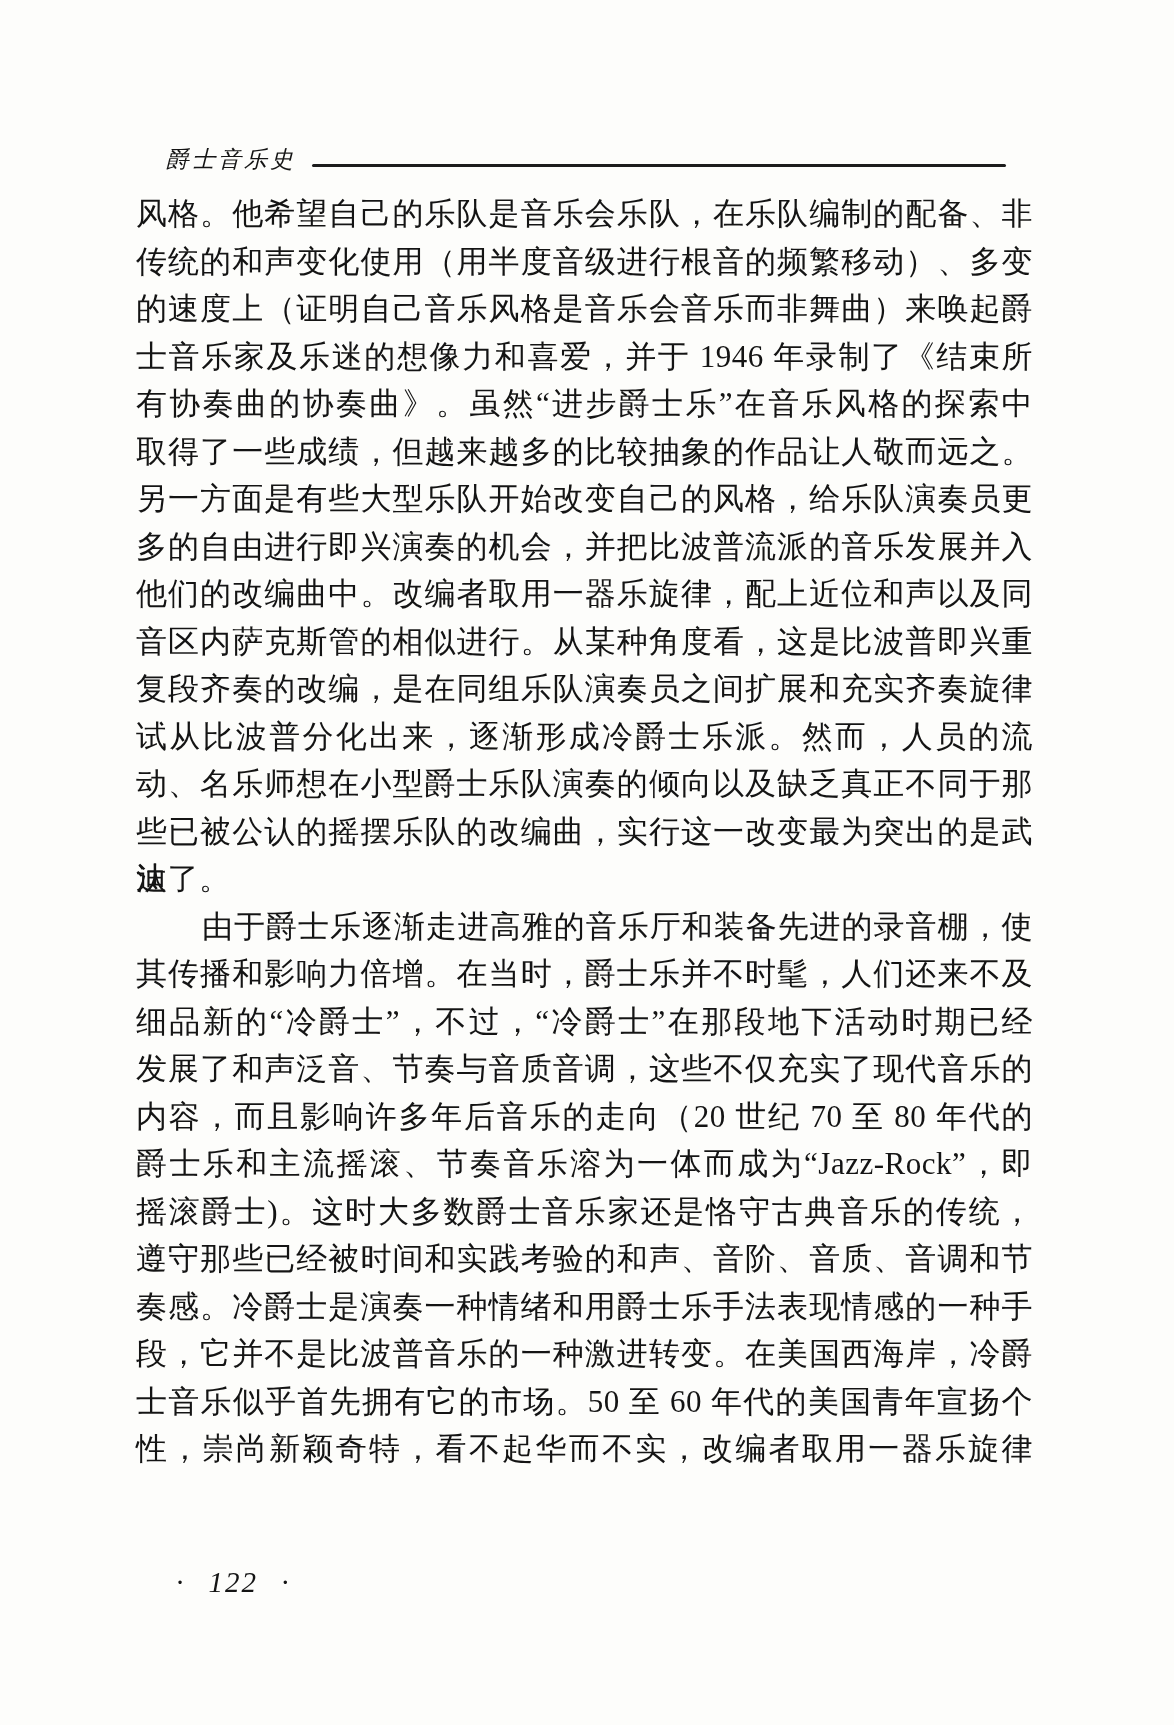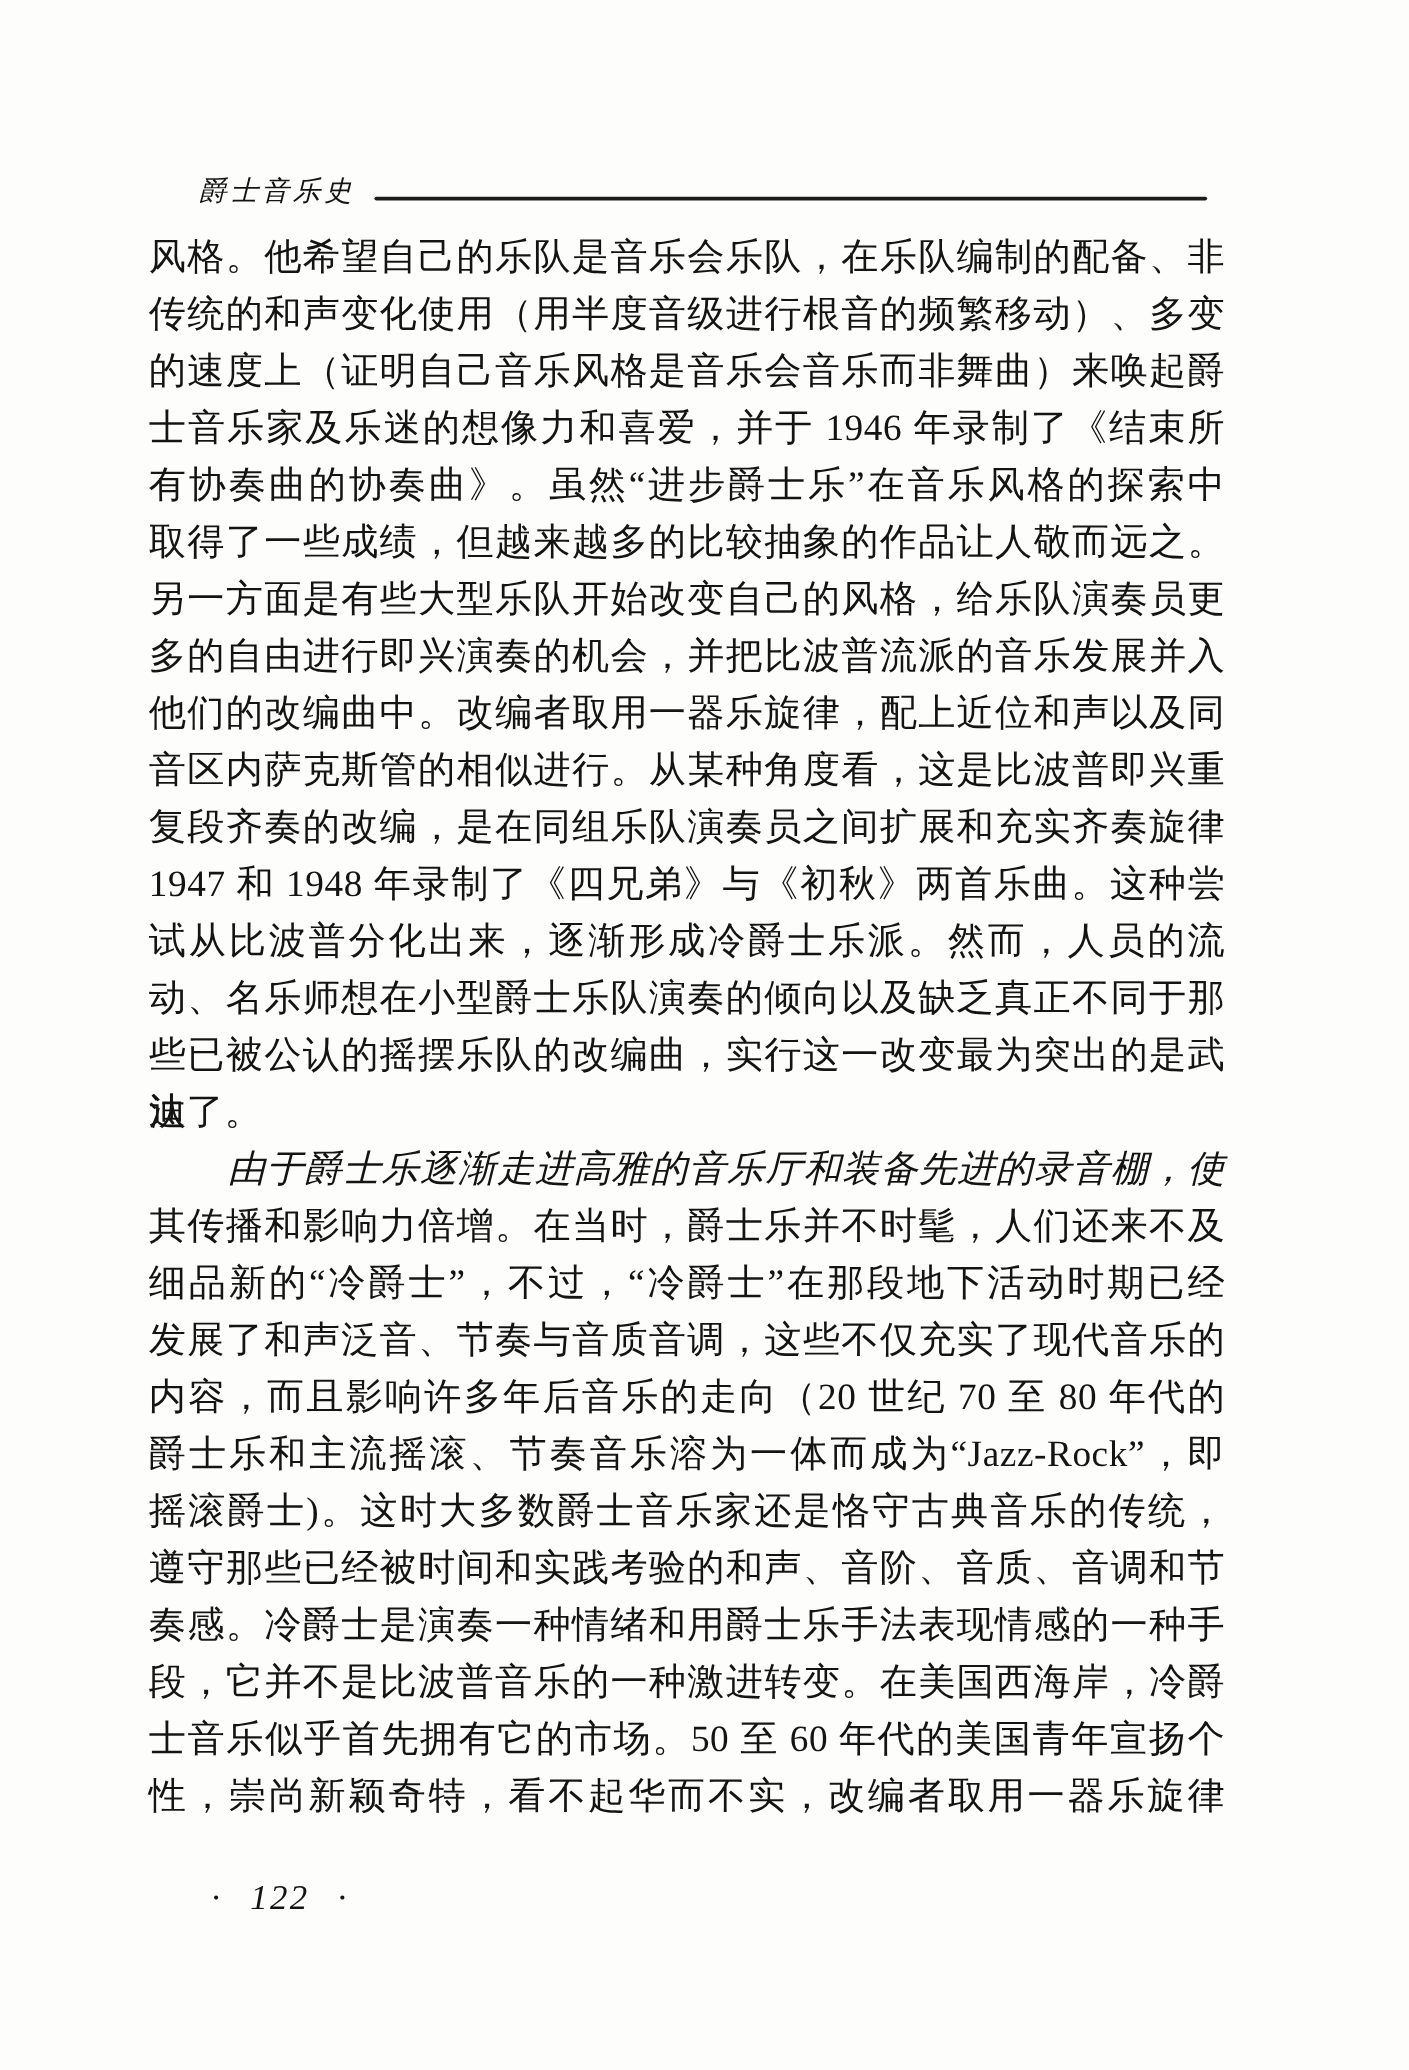--- a/index.html
+++ b/index.html
@@ -27,38 +27,37 @@
     position: absolute;
     left: 312px;
     top: 164px;
     width: 694px;
     height: 3px;
     background: #1c1c1c;
     border-radius: 2px;
   }
   .text-block {
     position: absolute;
-    left: 124px;
+    left: 136px;
     top: 190px;
     width: 897px;
   }
   .line {
     font-size: 31px;
     line-height: 47.5px;
     height: 47.5px;
     text-align: justify;
     text-align-last: justify;
     letter-spacing: 0.5px;
   }
   .line.no-just {
     text-align-last: left;
   }
   .line.indent {
     text-indent: 66px;
-    font-style: italic;
   }
   .page-number {
     position: absolute;
     left: 176px;
     top: 1566px;
     font-size: 29px;
     font-style: italic;
     word-spacing: 14px;
     letter-spacing: 2px;
     white-space: nowrap;
@@ -77,21 +76,20 @@
     <div class="line">传统的和声变化使用（用半度音级进行根音的频繁移动）、多变</div>
     <div class="line">的速度上（证明自己音乐风格是音乐会音乐而非舞曲）来唤起爵</div>
     <div class="line">士音乐家及乐迷的想像力和喜爱，并于 1946 年录制了《结束所</div>
     <div class="line">有协奏曲的协奏曲》。虽然“进步爵士乐”在音乐风格的探索中</div>
     <div class="line">取得了一些成绩，但越来越多的比较抽象的作品让人敬而远之。</div>
     <div class="line">另一方面是有些大型乐队开始改变自己的风格，给乐队演奏员更</div>
     <div class="line">多的自由进行即兴演奏的机会，并把比波普流派的音乐发展并入</div>
     <div class="line">他们的改编曲中。改编者取用一器乐旋律，配上近位和声以及同</div>
     <div class="line">音区内萨克斯管的相似进行。从某种角度看，这是比波普即兴重</div>
     <div class="line">复段齐奏的改编，是在同组乐队演奏员之间扩展和充实齐奏旋律</div>
-    <div class="line">1947 和 1948 年录制了《四兄弟》与《初秋》两首乐曲。这种尝</div>
     <div class="line">试从比波普分化出来，逐渐形成冷爵士乐派。然而，人员的流</div>
     <div class="line">动、名乐师想在小型爵士乐队演奏的倾向以及缺乏真正不同于那</div>
     <div class="line">些已被公认的摇摆乐队的改编曲，实行这一改变最为突出的是武迪</div>
     <div class="line no-just">汰了。</div>
 
     <div class="line indent">由于爵士乐逐渐走进高雅的音乐厅和装备先进的录音棚，使</div>
     <div class="line">其传播和影响力倍增。在当时，爵士乐并不时髦，人们还来不及</div>
     <div class="line">细品新的“冷爵士”，不过，“冷爵士”在那段地下活动时期已经</div>
     <div class="line">发展了和声泛音、节奏与音质音调，这些不仅充实了现代音乐的</div>
     <div class="line">内容，而且影响许多年后音乐的走向（20 世纪 70 至 80 年代的</div>

